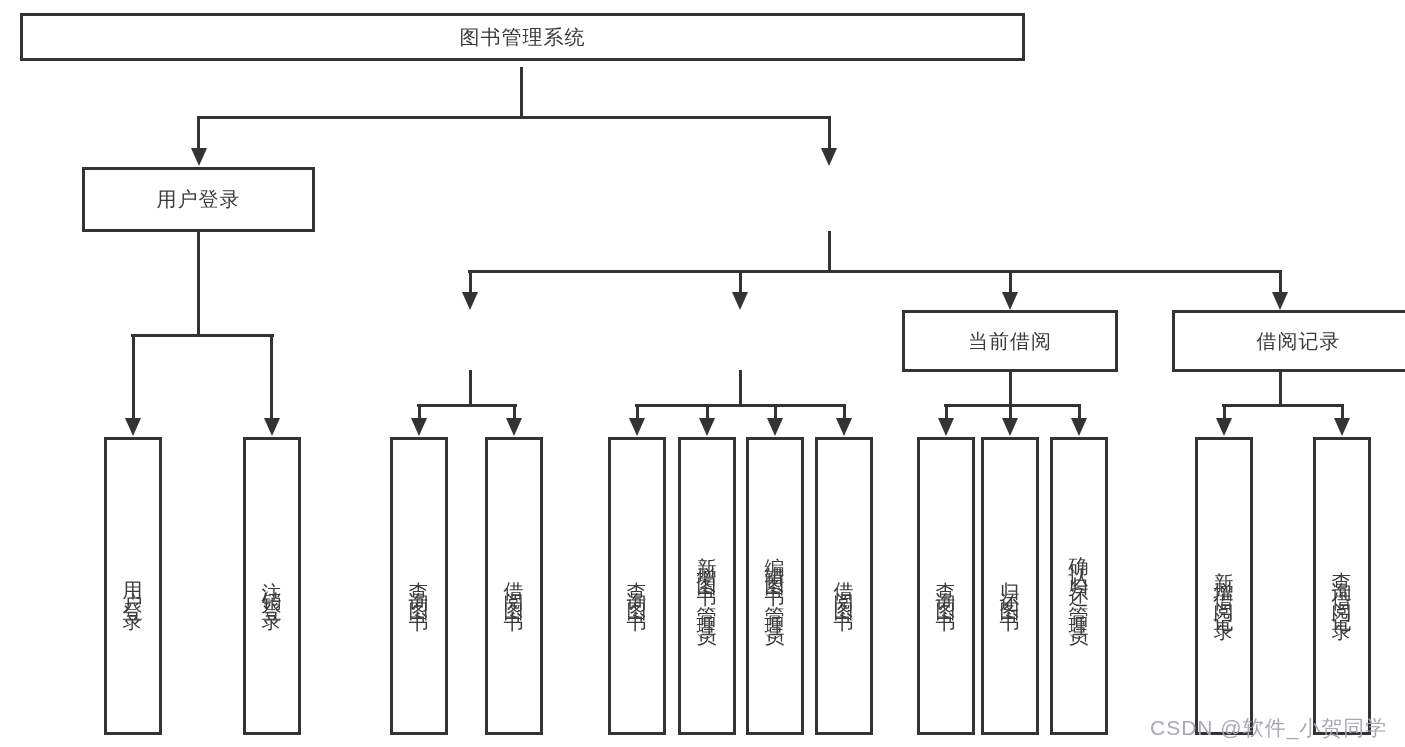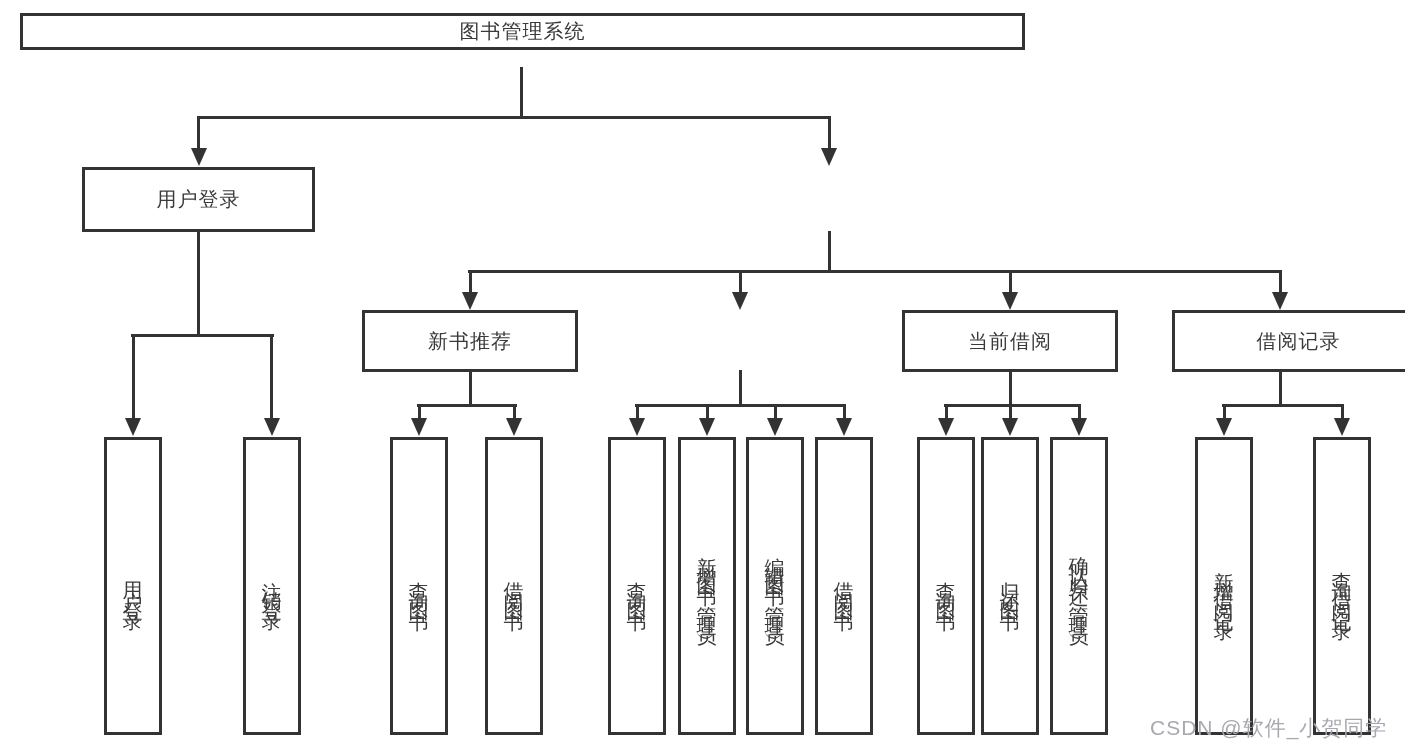--- a/index.html
+++ b/index.html
@@ -51,25 +51,24 @@
     color:var(--wm);
     letter-spacing:1px;
     white-space:nowrap;
   }
 </style>
 </head>
 <body>
 
 <div class="canvas">
 
-  <div class="node" style="left:20px;top:13px;width:1005px;height:37px">图书管理系统</div>
+  <div class="node" style="left:20px;top:13px;width:1005px;height:48px">图书管理系统</div>
 
   <div class="node" style="left:82px;top:167px;width:233px;height:65px">用户登录</div>
 
-  <div class="node" style="left:362px;top:310px;width:216px;height:62px">新书推荐</div>
   <div class="node" style="left:902px;top:310px;width:216px;height:62px">当前借阅</div>
   <div class="node" style="left:1172px;top:310px;width:253px;height:62px">借阅记录</div>
 
   <div class="node leaf" style="left:104px;top:437px;width:58px;height:298px">用户登录</div>
   <div class="node leaf" style="left:243px;top:437px;width:58px;height:298px">注销登录</div>
 
   <div class="node leaf" style="left:390px;top:437px;width:58px;height:298px">查询图书</div>
   <div class="node leaf" style="left:485px;top:437px;width:58px;height:298px">借阅图书</div>
 
   <div class="node leaf" style="left:608px;top:437px;width:58px;height:298px">查询图书</div>

